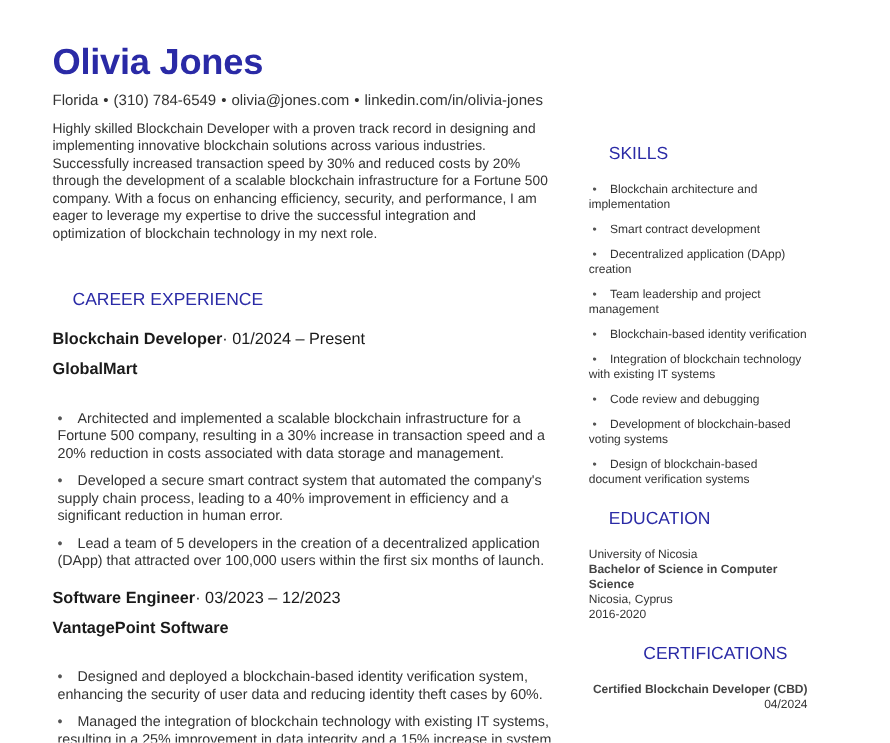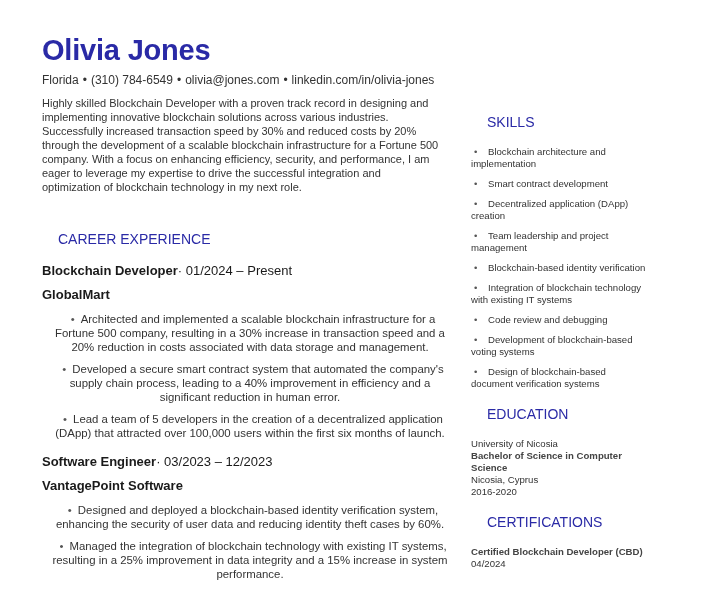--- a/index.html
+++ b/index.html
@@ -22,36 +22,36 @@
       font-size: 11px; line-height: 14px; color: #333;
       margin: 0;
     }
     .section-title {
       font-size: 14px; color: #2a2aa6; margin: 16px; font-weight: normal;
     }
     .career { position: absolute; left: 42px; top: 215px; width: 412px; }
     .job-title { font-size: 13px; color: #1a1a1a; margin-top: 10px; }
     .job-title b { font-weight: bold; }
     .company { font-size: 13px; font-weight: bold; color: #1a1a1a; margin-top: 9px; }
-    .bullets { margin: 10px 0 0 0; padding: 0; list-style: none; text-align: center; }
+    .bullets { margin: 26px 0 0 0; padding: 0; list-style: none; }
     .bullets li {
       font-size: 11.4px; line-height: 14px; color: #333; margin-bottom: 8px; padding-left: 4px;
     }
     .bullets li .dot { display: inline-block; width: 16px; color: #555; }
     .job2 { margin-top: 14px; }
     .right { position: absolute; left: 471px; top: 98px; width: 175px; }
     .skills { margin: 2px 0 0 0; padding: 0; list-style: none; }
     .skills li {
       font-size: 9.6px; line-height: 12px; color: #333; margin-bottom: 8px;
     }
     .skills li .dot { display: inline-block; width: 14px; padding-left: 3px; color: #555; }
     .edu { margin-top: 14px; }
     .edu .line, .cert .line { font-size: 9.6px; line-height: 12px; color: #333; }
     .edu .bold, .cert .bold { font-weight: bold; color: #444; }
-    .cert { margin-top: 12px; }
+    .cert { margin-top: 12px; text-align: right; }
   </style>
 </head>
 <body>
 
 <h1 class="name">Olivia Jones</h1>
 
 <div class="contact">
   <span>Florida</span><span class="sep">•</span><span>(310) 784-6549</span><span class="sep">•</span><span>olivia@jones.com</span><span class="sep">•</span><span>linkedin.com/in/olivia-jones</span>
 </div>
 

